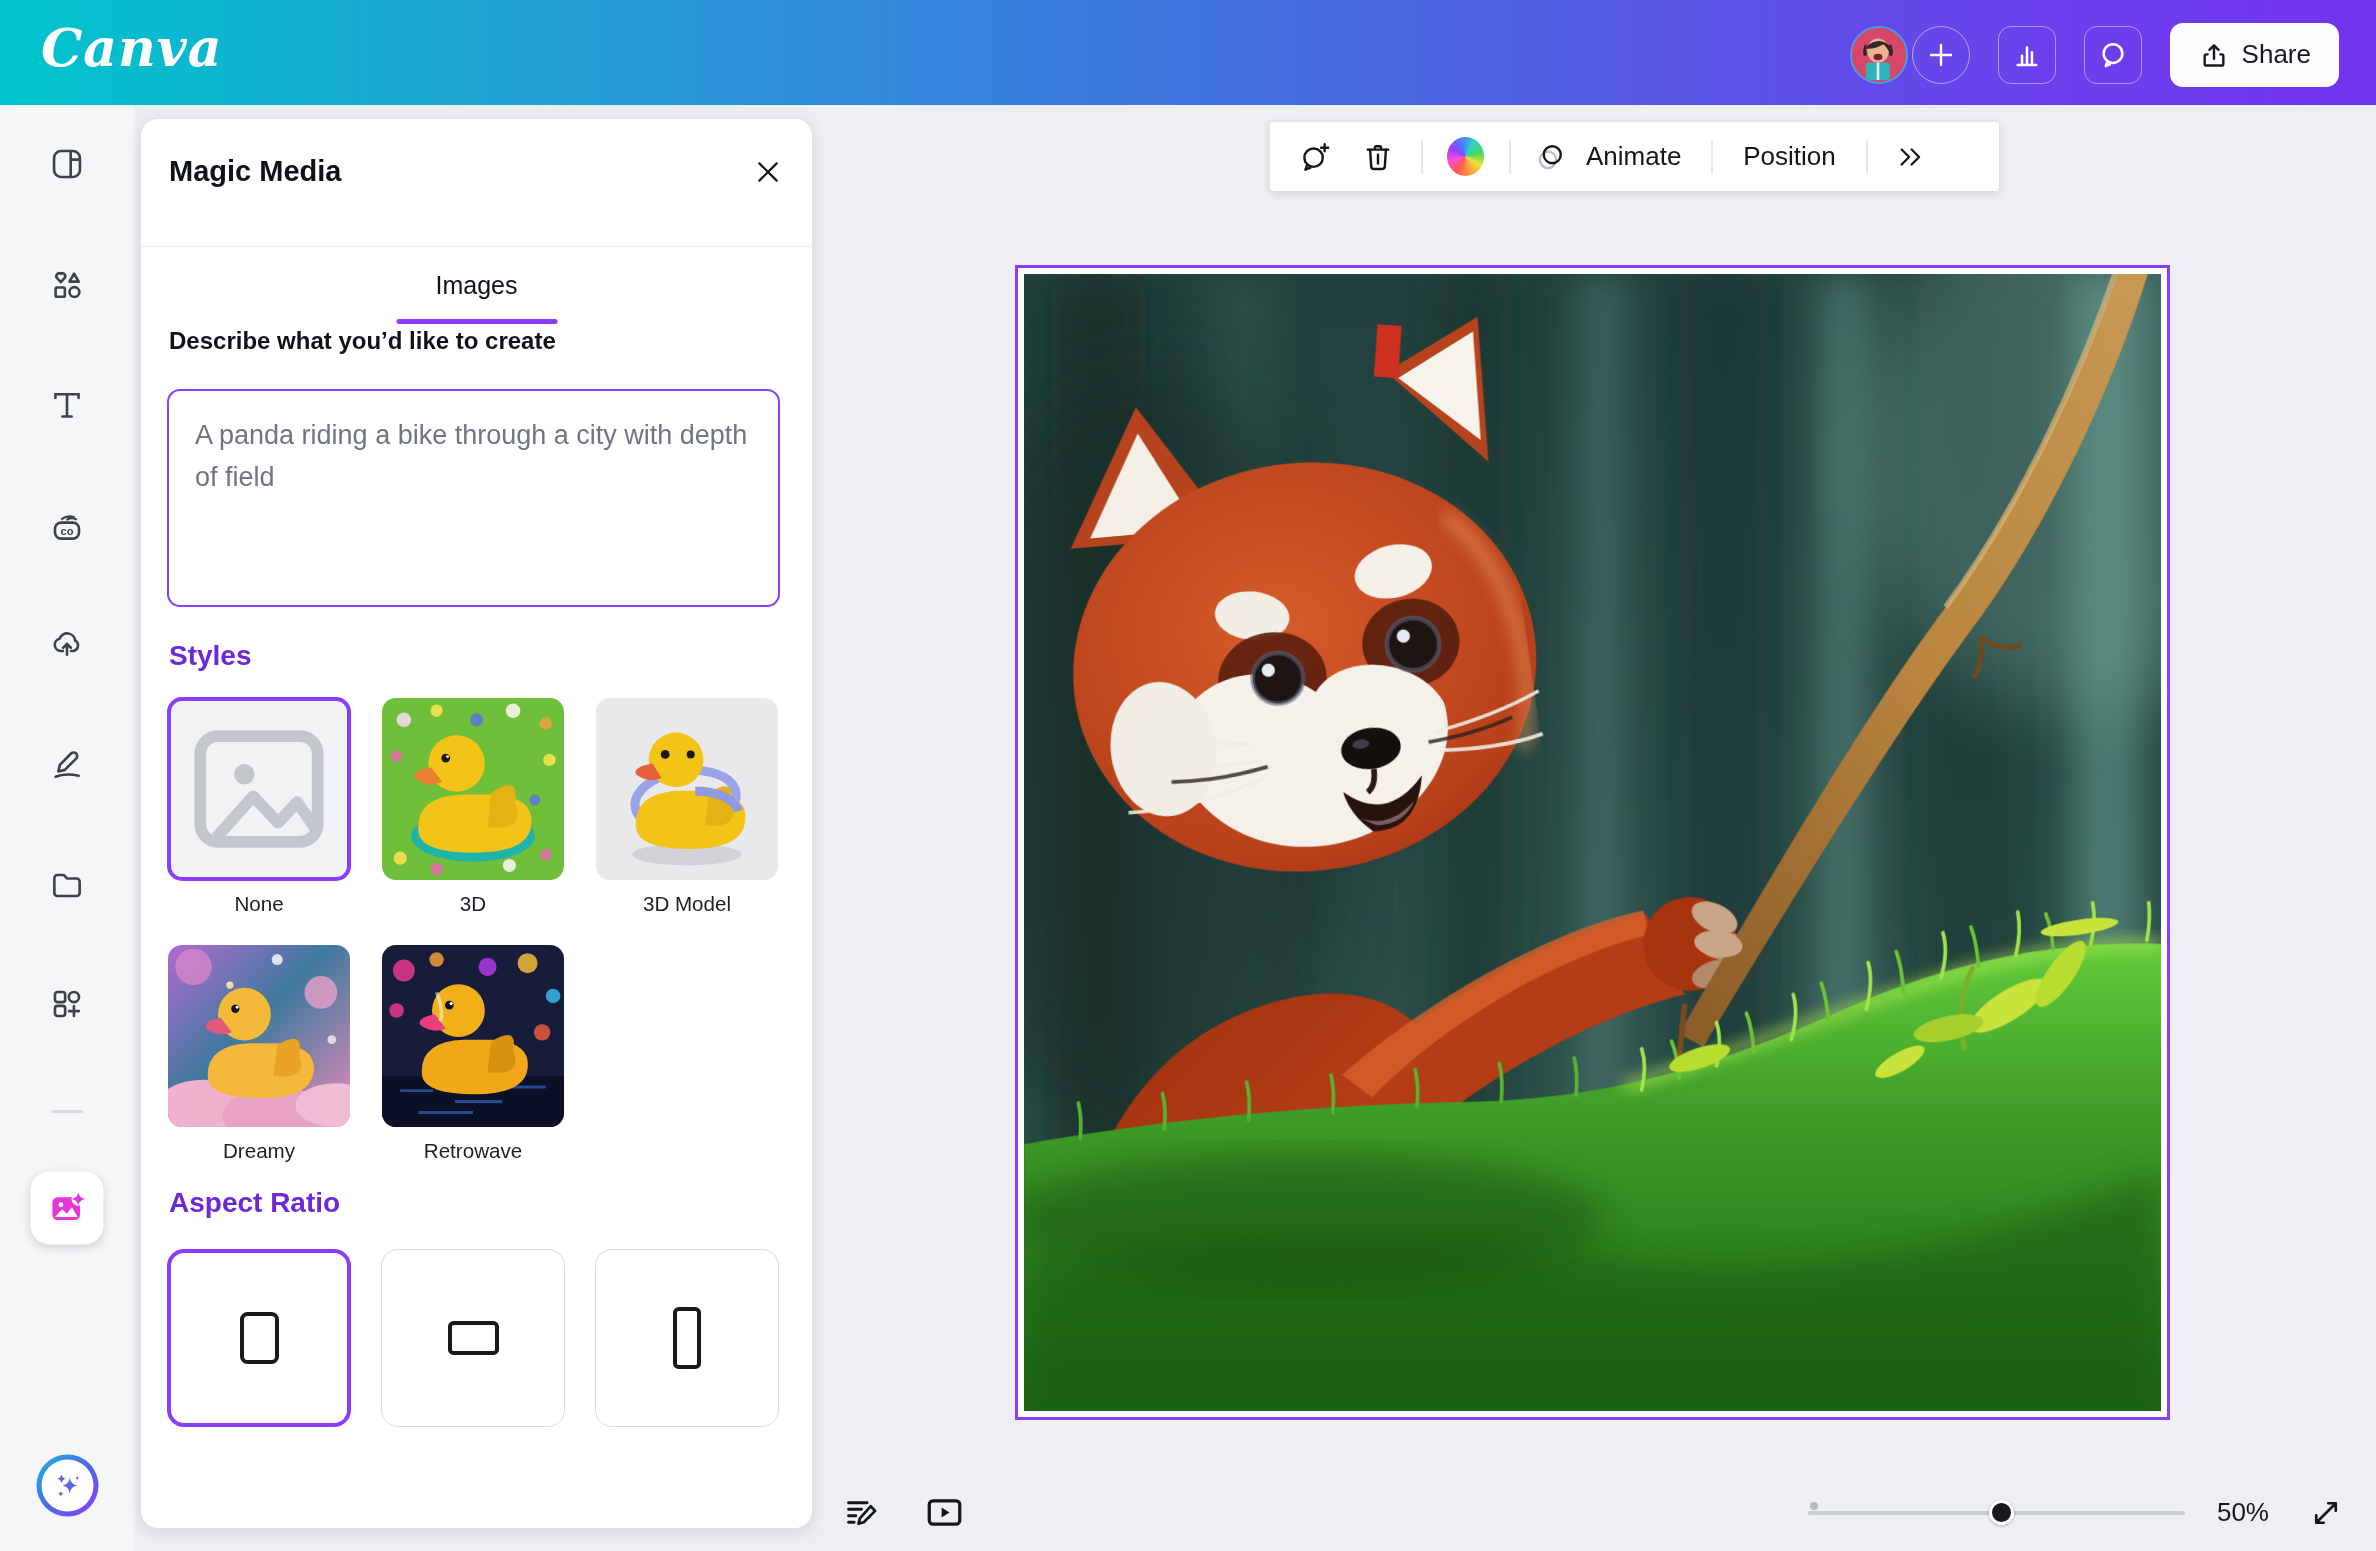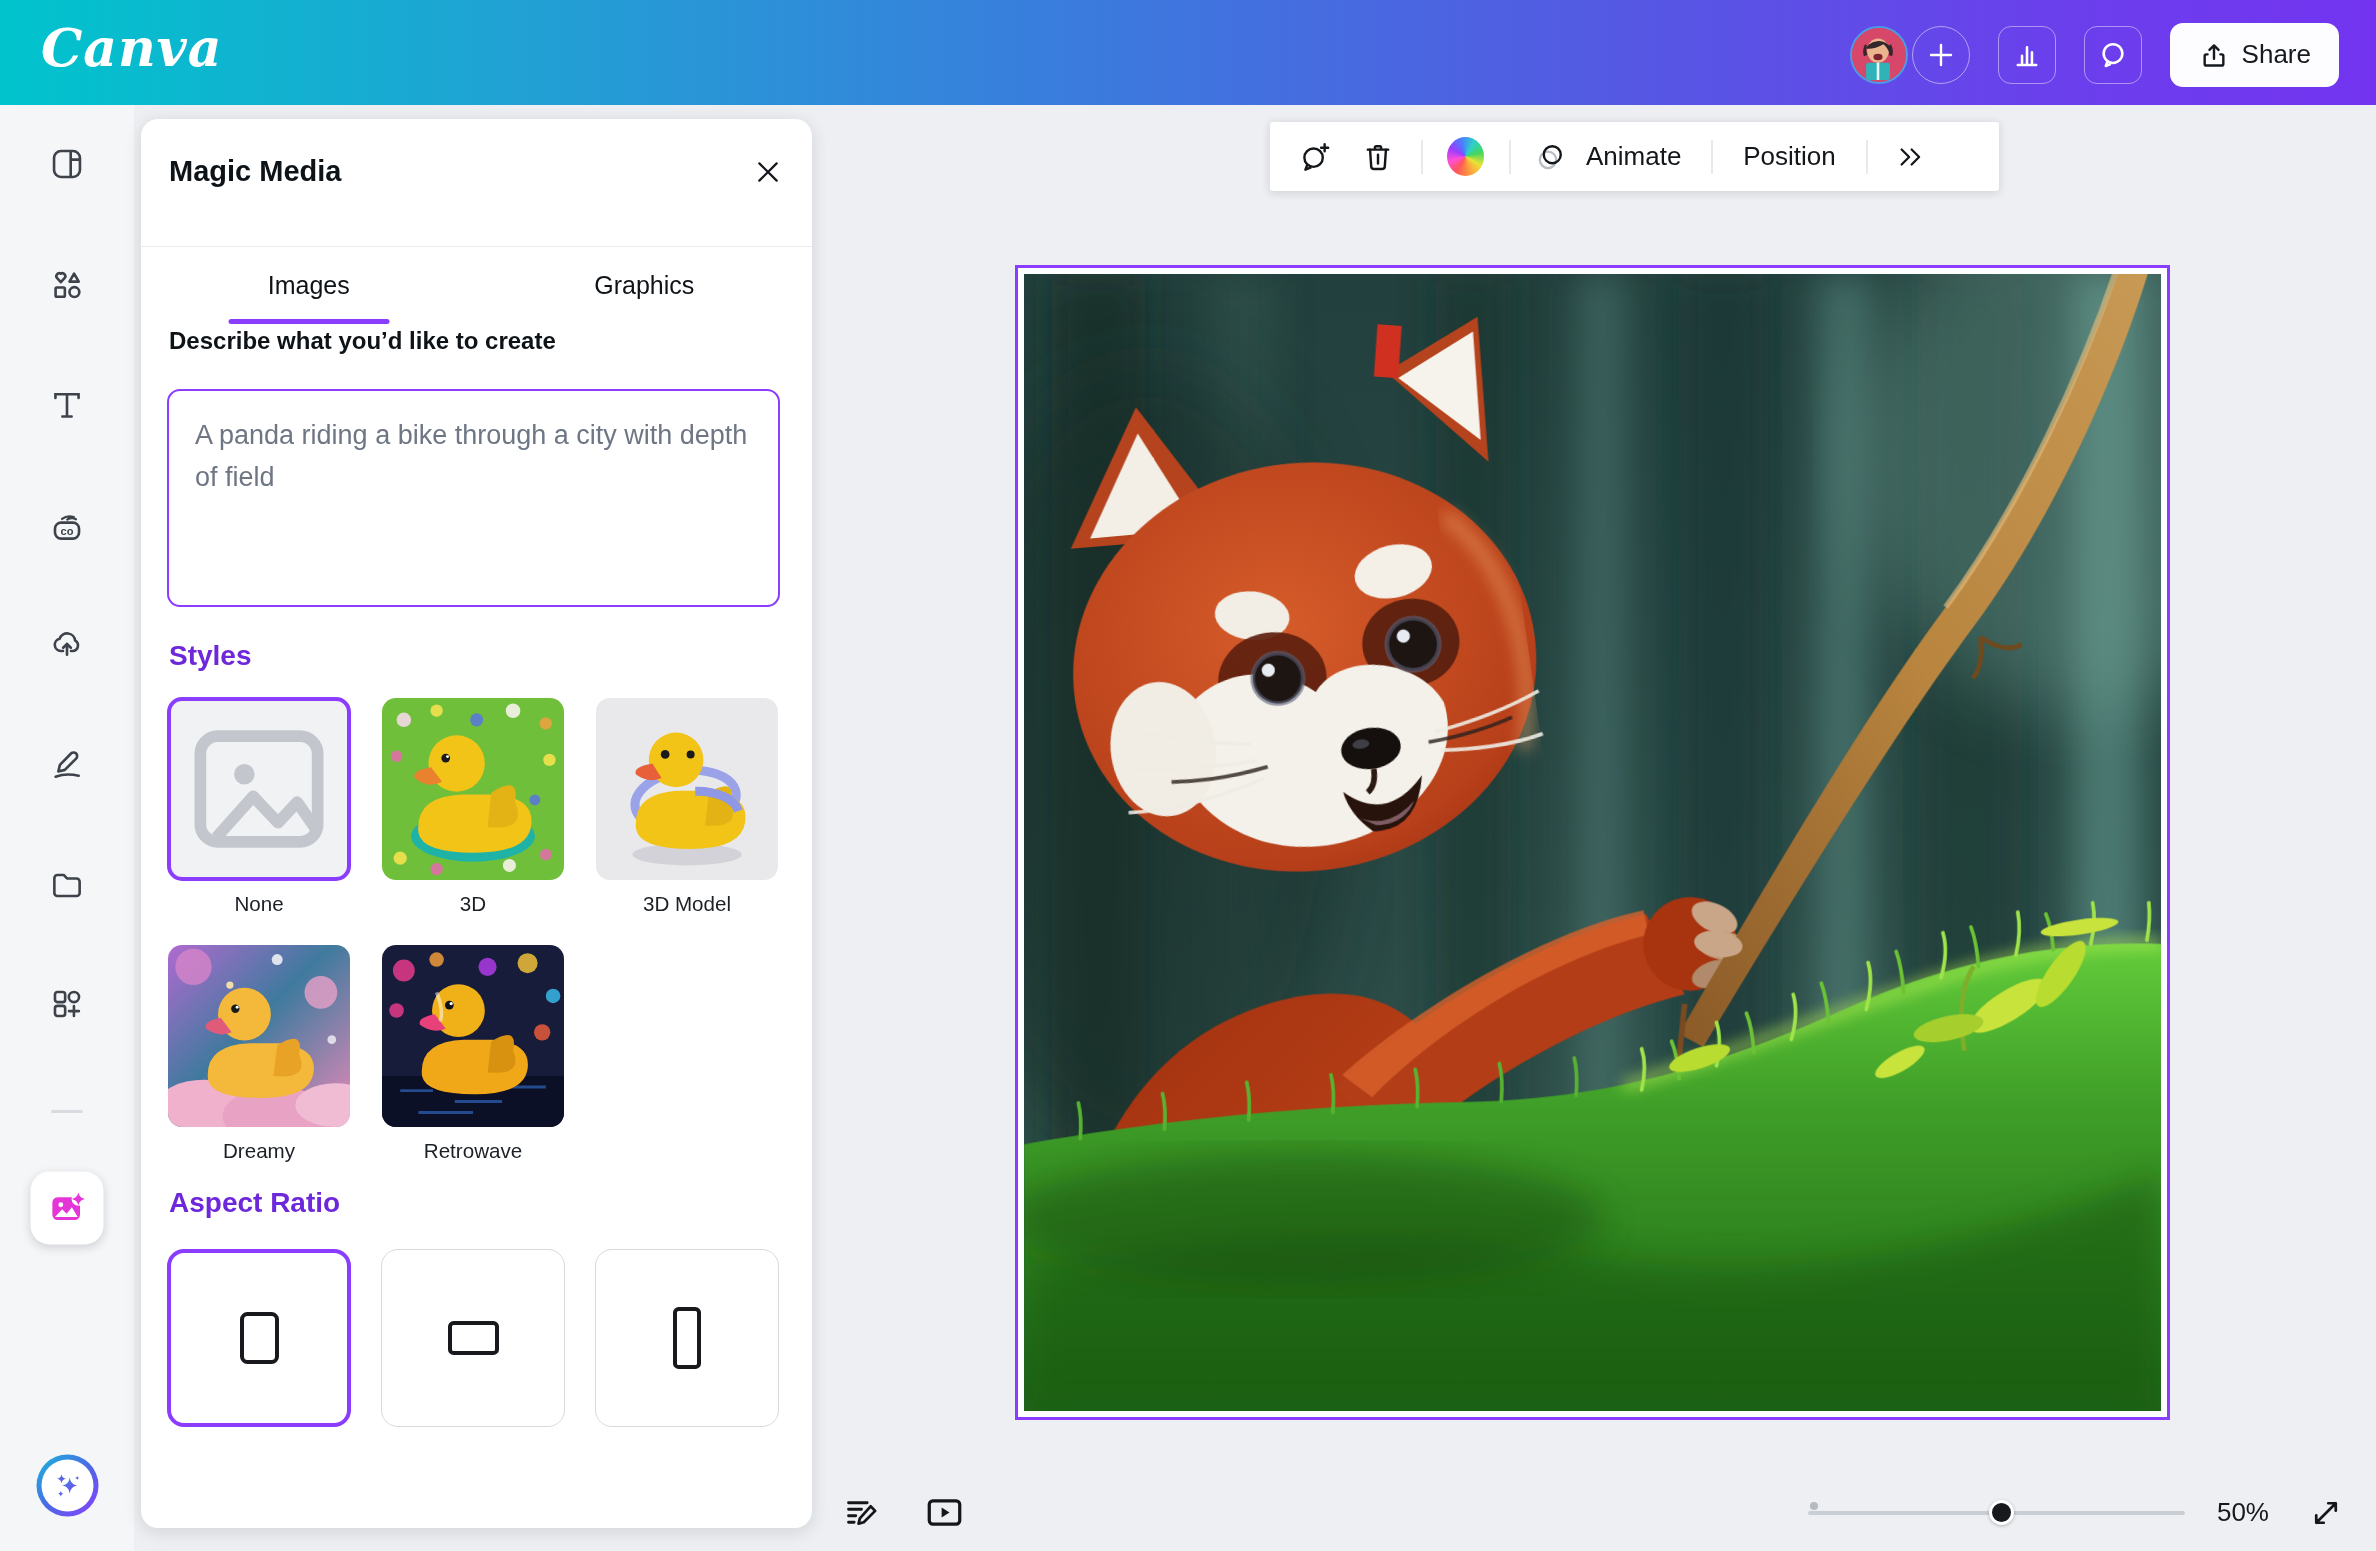--- a/index.html
+++ b/index.html
@@ -417,21 +417,20 @@
   <div class="panel-header">
     <div class="panel-title">Magic Media</div>
     <div class="panel-close">
       <svg viewBox="0 0 24 24" width="32" height="32" stroke="#14181d" stroke-width="1.7" fill="none" stroke-linecap="round">
         <path d="M5.5,5.5 L18.5,18.5 M18.5,5.5 L5.5,18.5"></path>
       </svg>
     </div>
   </div>
   <div class="tabs">
     <div class="tab active">Images</div>
-    <div class="tab">Graphics</div>
   </div>
 
   <div class="describe-heading">Describe what you’d like to create</div>
   <textarea class="prompt-box" placeholder="A panda riding a bike through a city with depth of field" style=""></textarea>
 
   <div class="sec-heading" style="top:521px">Styles</div>
 
   <div class="thumb-grid" style="top:578px">
 
     <div class="thumb">

